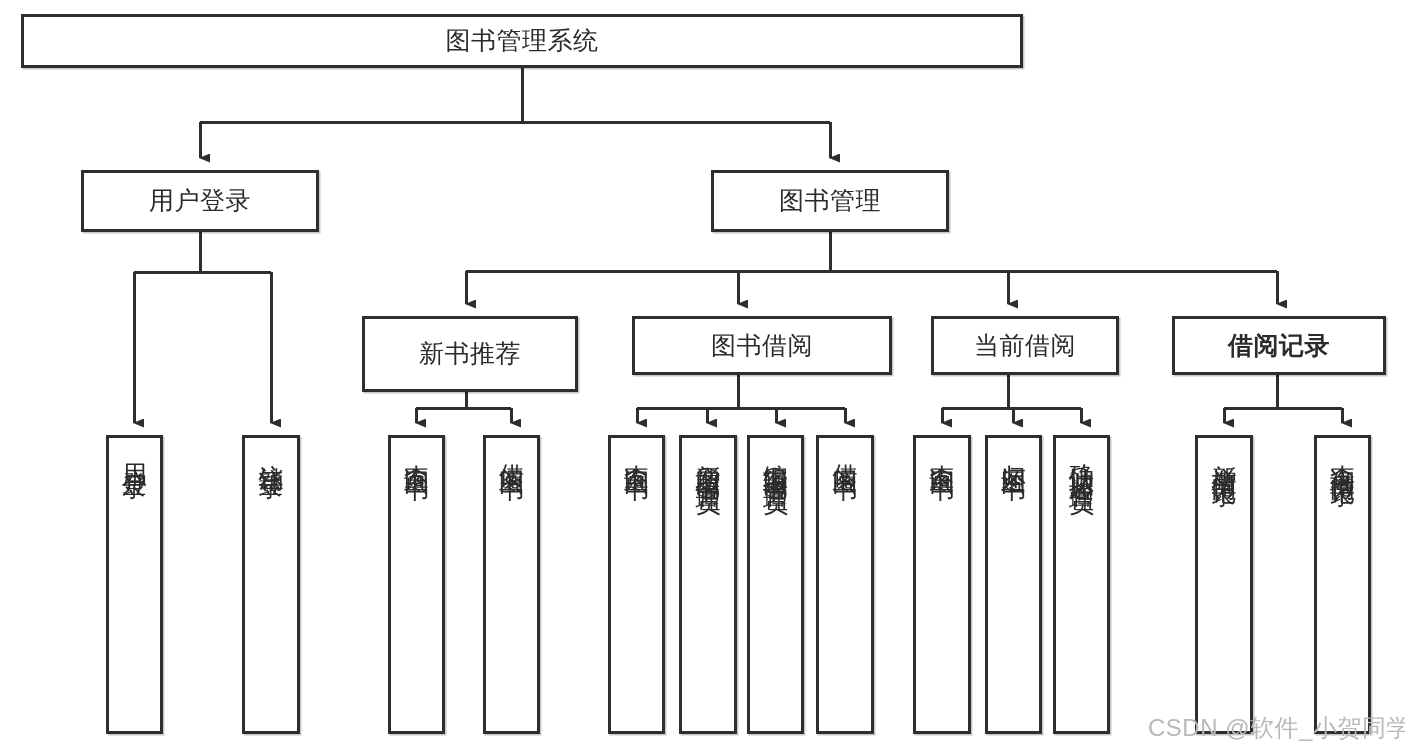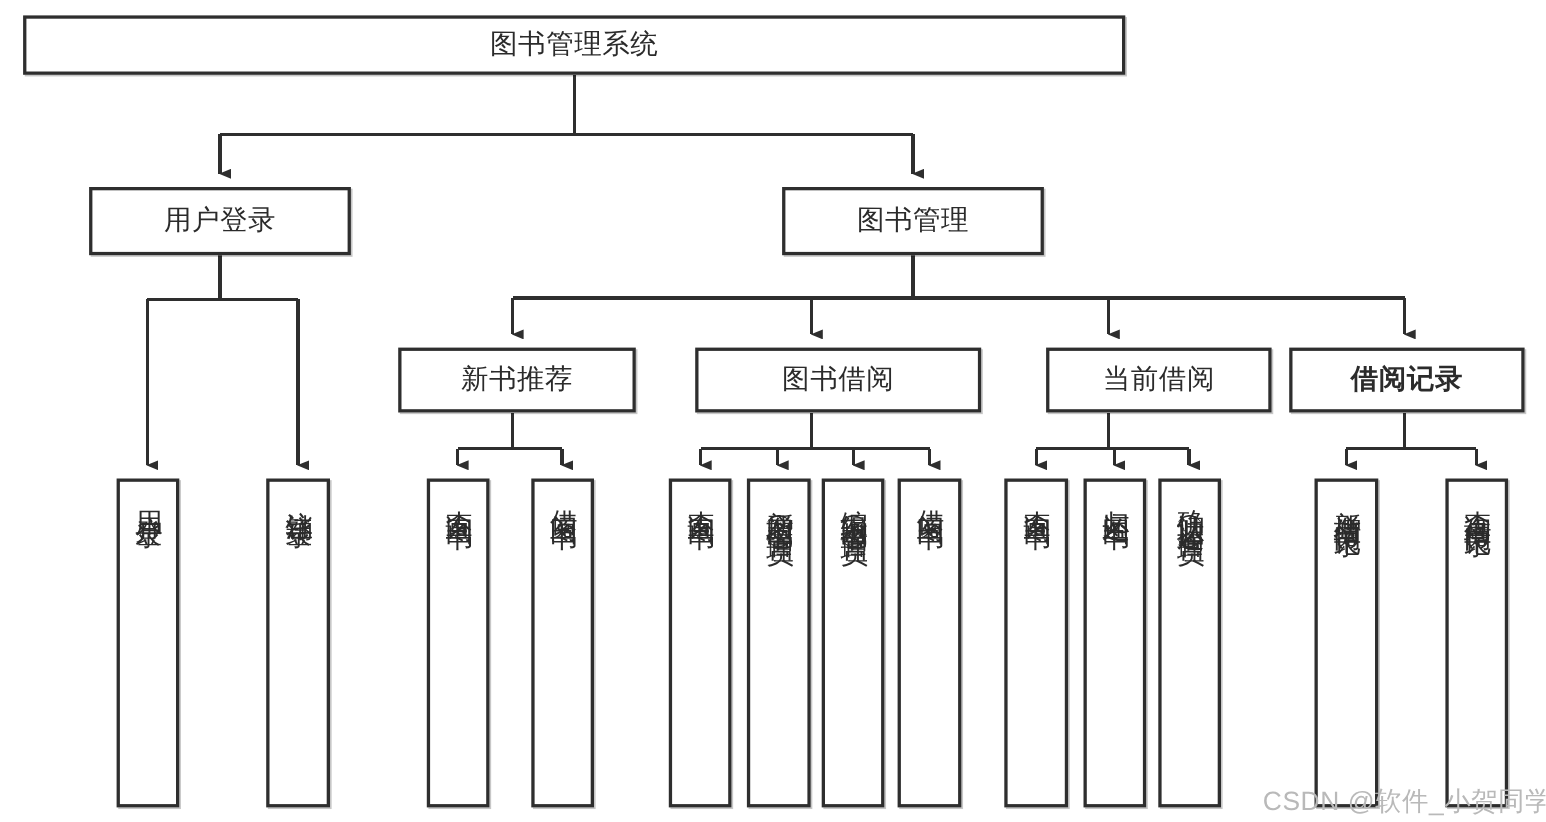--- a/index.html
+++ b/index.html
@@ -135,29 +135,29 @@
   </div>
 
   <div class="node-box h-node" style="left:81px; top:170px; width:238px; height:62px;">
     <span class="node-label">用户登录</span>
   </div>
 
   <div class="node-box h-node" style="left:711px; top:170px; width:238px; height:62px;">
     <span class="node-label">图书管理</span>
   </div>
 
-  <div class="node-box h-node" style="left:362px; top:316px; width:216px; height:59px;">
+  <div class="node-box h-node" style="left:362px; top:316px; width:216px; height:76px;">
     <span class="node-label">新书推荐</span>
   </div>
 
   <div class="node-box h-node" style="left:632px; top:316px; width:260px; height:59px;">
     <span class="node-label">图书借阅</span>
   </div>
 
-  <div class="node-box h-node" style="left:951px; top:316px; width:205px; height:59px;">
+  <div class="node-box h-node" style="left:931px; top:316px; width:188px; height:59px;">
     <span class="node-label">当前借阅</span>
   </div>
 
   <div class="node-box h-node" style="left:1172px; top:316px; width:214px; height:59px;font-weight:bold;">
     <span class="node-label">借阅记录</span>
   </div>
 
   <div class="node-box v-node" style="left:106px; top:435px; width:57px; height:299px;">
     <span class="node-label">用户登录</span>
   </div>

